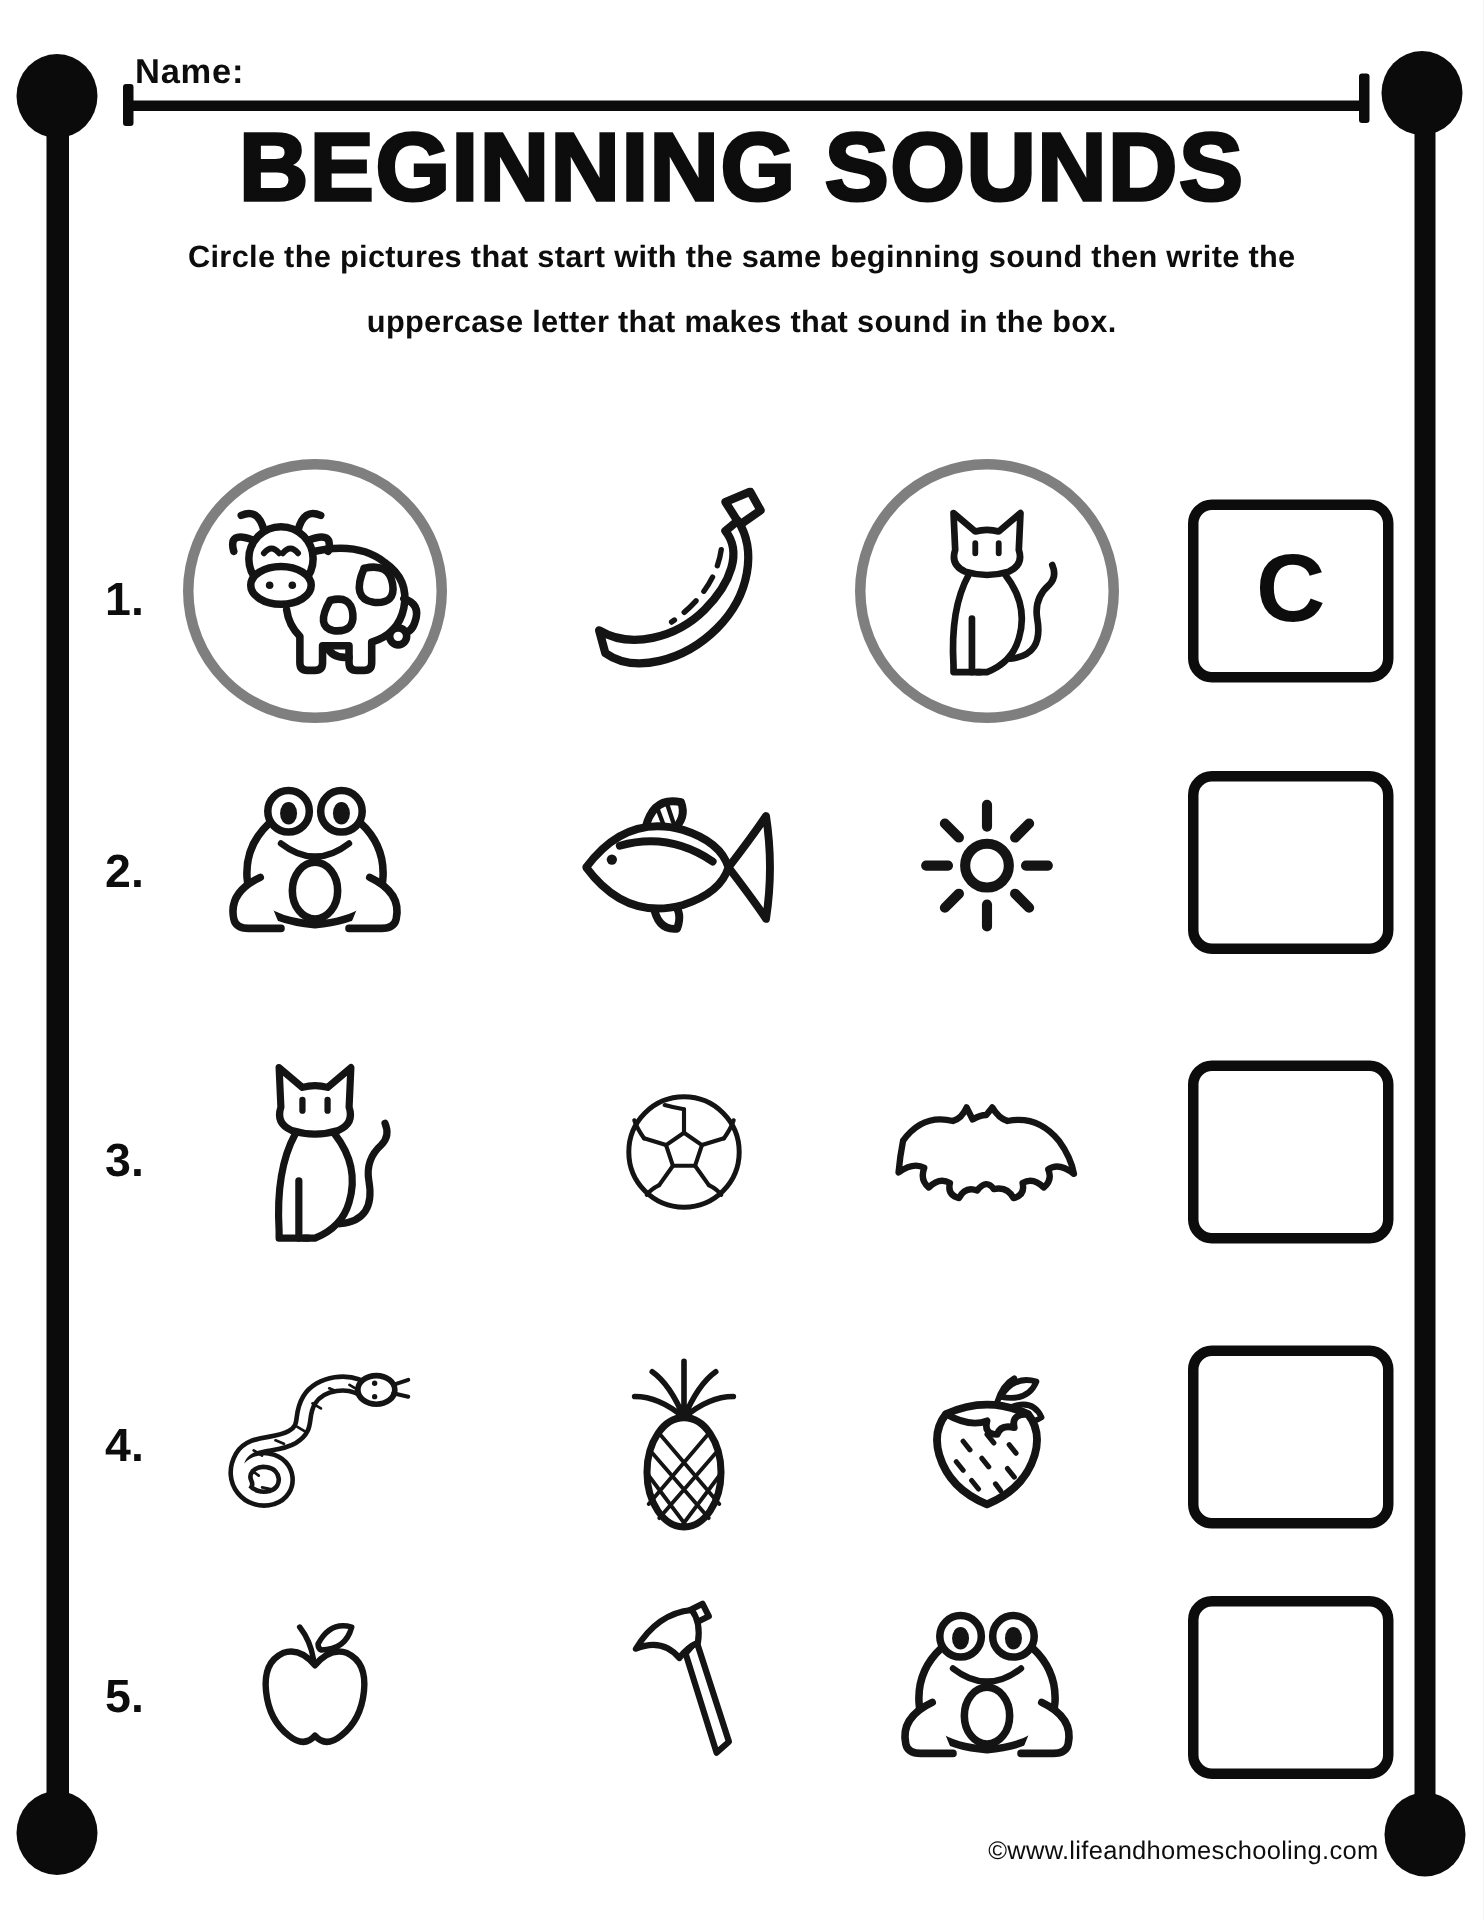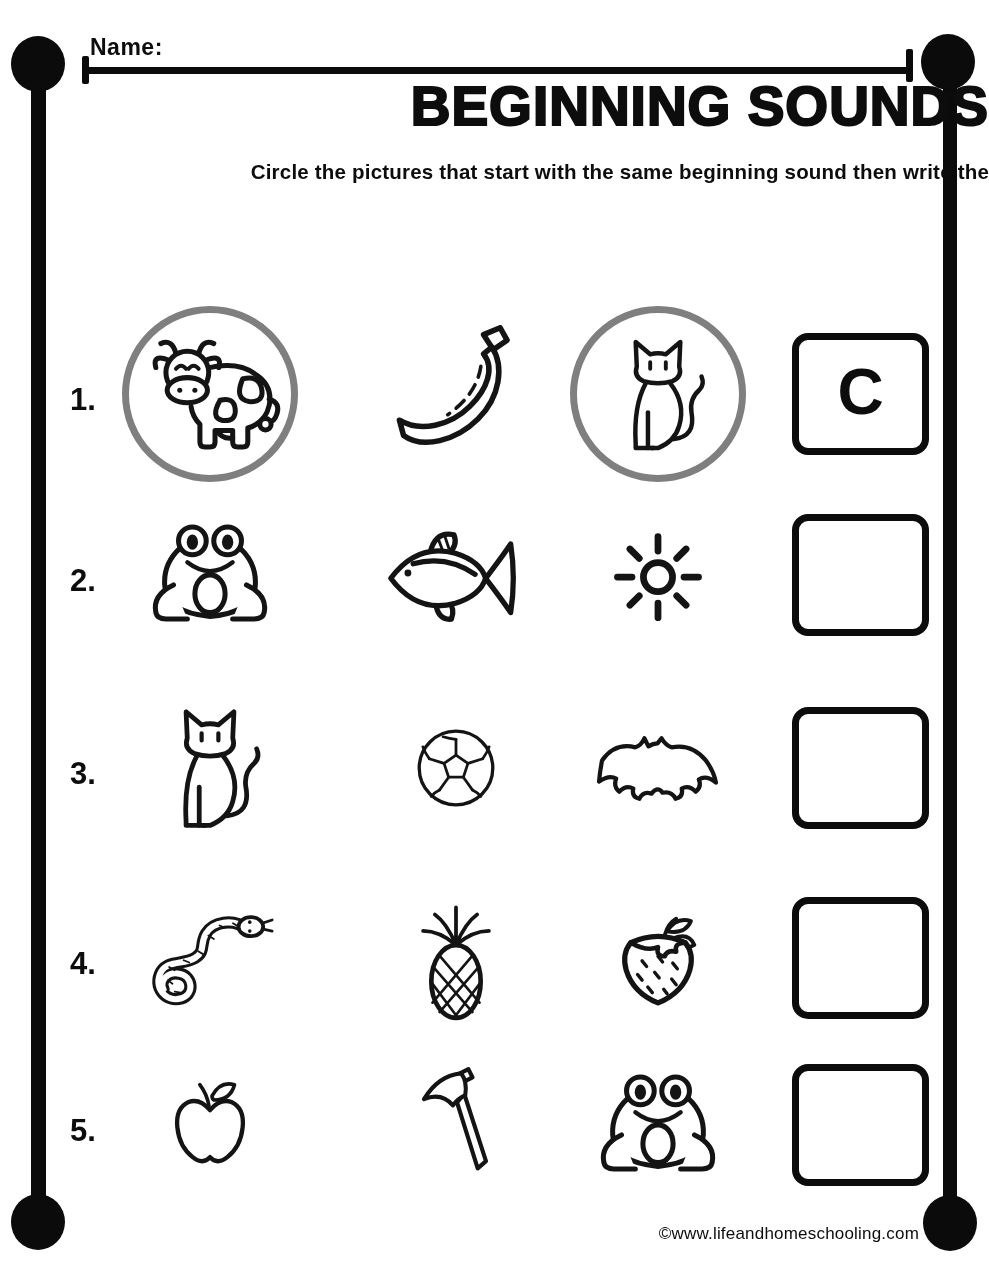--- a/index.html
+++ b/index.html
@@ -20,26 +20,26 @@
   .knob.br { left:923px; top:1195px; }
 
   
   .name-label { position:absolute; left:90px; top:34px; font-size:23px; font-weight:bold; letter-spacing:.5px; }
   .name-rule  { position:absolute; left:84px; top:67px; width:828px; height:7px; background:#0b0b0b; border-radius:2px; }
   .name-tick  { position:absolute; width:7px; background:#0b0b0b; border-radius:2px; }
   .name-tick.lt { left:82px; top:56px; height:28px; }
   .name-tick.rt { left:906px; top:49px; height:33px; }
 
   .title {
-    position:absolute; left:0; top:74px; width:100%; text-align:right;
-    font-size:55px; font-weight:bold; letter-spacing:1px;
+    position:absolute; left:0; top:74px; width:100%; text-align:center;
+    font-size:64px; font-weight:bold; letter-spacing:1px;
     -webkit-text-stroke:2.2px #0d0d0d;
   }
   .instructions {
-    position:absolute; left:0; top:150px; width:100%; text-align:right;
+    position:absolute; left:0; top:150px; width:100%; text-align:center;
     font-size:20.5px; font-weight:bold; line-height:43px; letter-spacing:.2px;
   }
 
   
   .row { position:absolute; left:0; width:100%; height:176px; }
   .row1 { top:306px; } .row2 { top:487px; } .row3 { top:680px; } .row4 { top:870px; } .row5 { top:1037px; }
   .num {
     position:absolute; left:60px; top:76px; width:46px; text-align:center;
     font-size:31px; font-weight:bold;
   }
@@ -180,20 +180,21 @@
   <div class="knob br"></div>
 
   <div class="name-label">Name:</div>
   <div class="name-tick lt"></div>
   <div class="name-rule"></div>
   <div class="name-tick rt"></div>
 
   <div class="title">BEGINNING SOUNDS</div>
   <div class="instructions">
     <div>Circle the pictures that start with the same beginning sound then write the</div>
+    <div>uppercase letter that makes that sound in the box.</div>
   </div>
 
   <div class="row row1">
     <div class="num">1.</div>
     <div class="cell col1 ring">
       <svg class="ic ic-cow" viewBox="0 0 120 100">
           <use href="#i-cow"></use>
         </svg>
     </div>
     <div class="cell col2">

